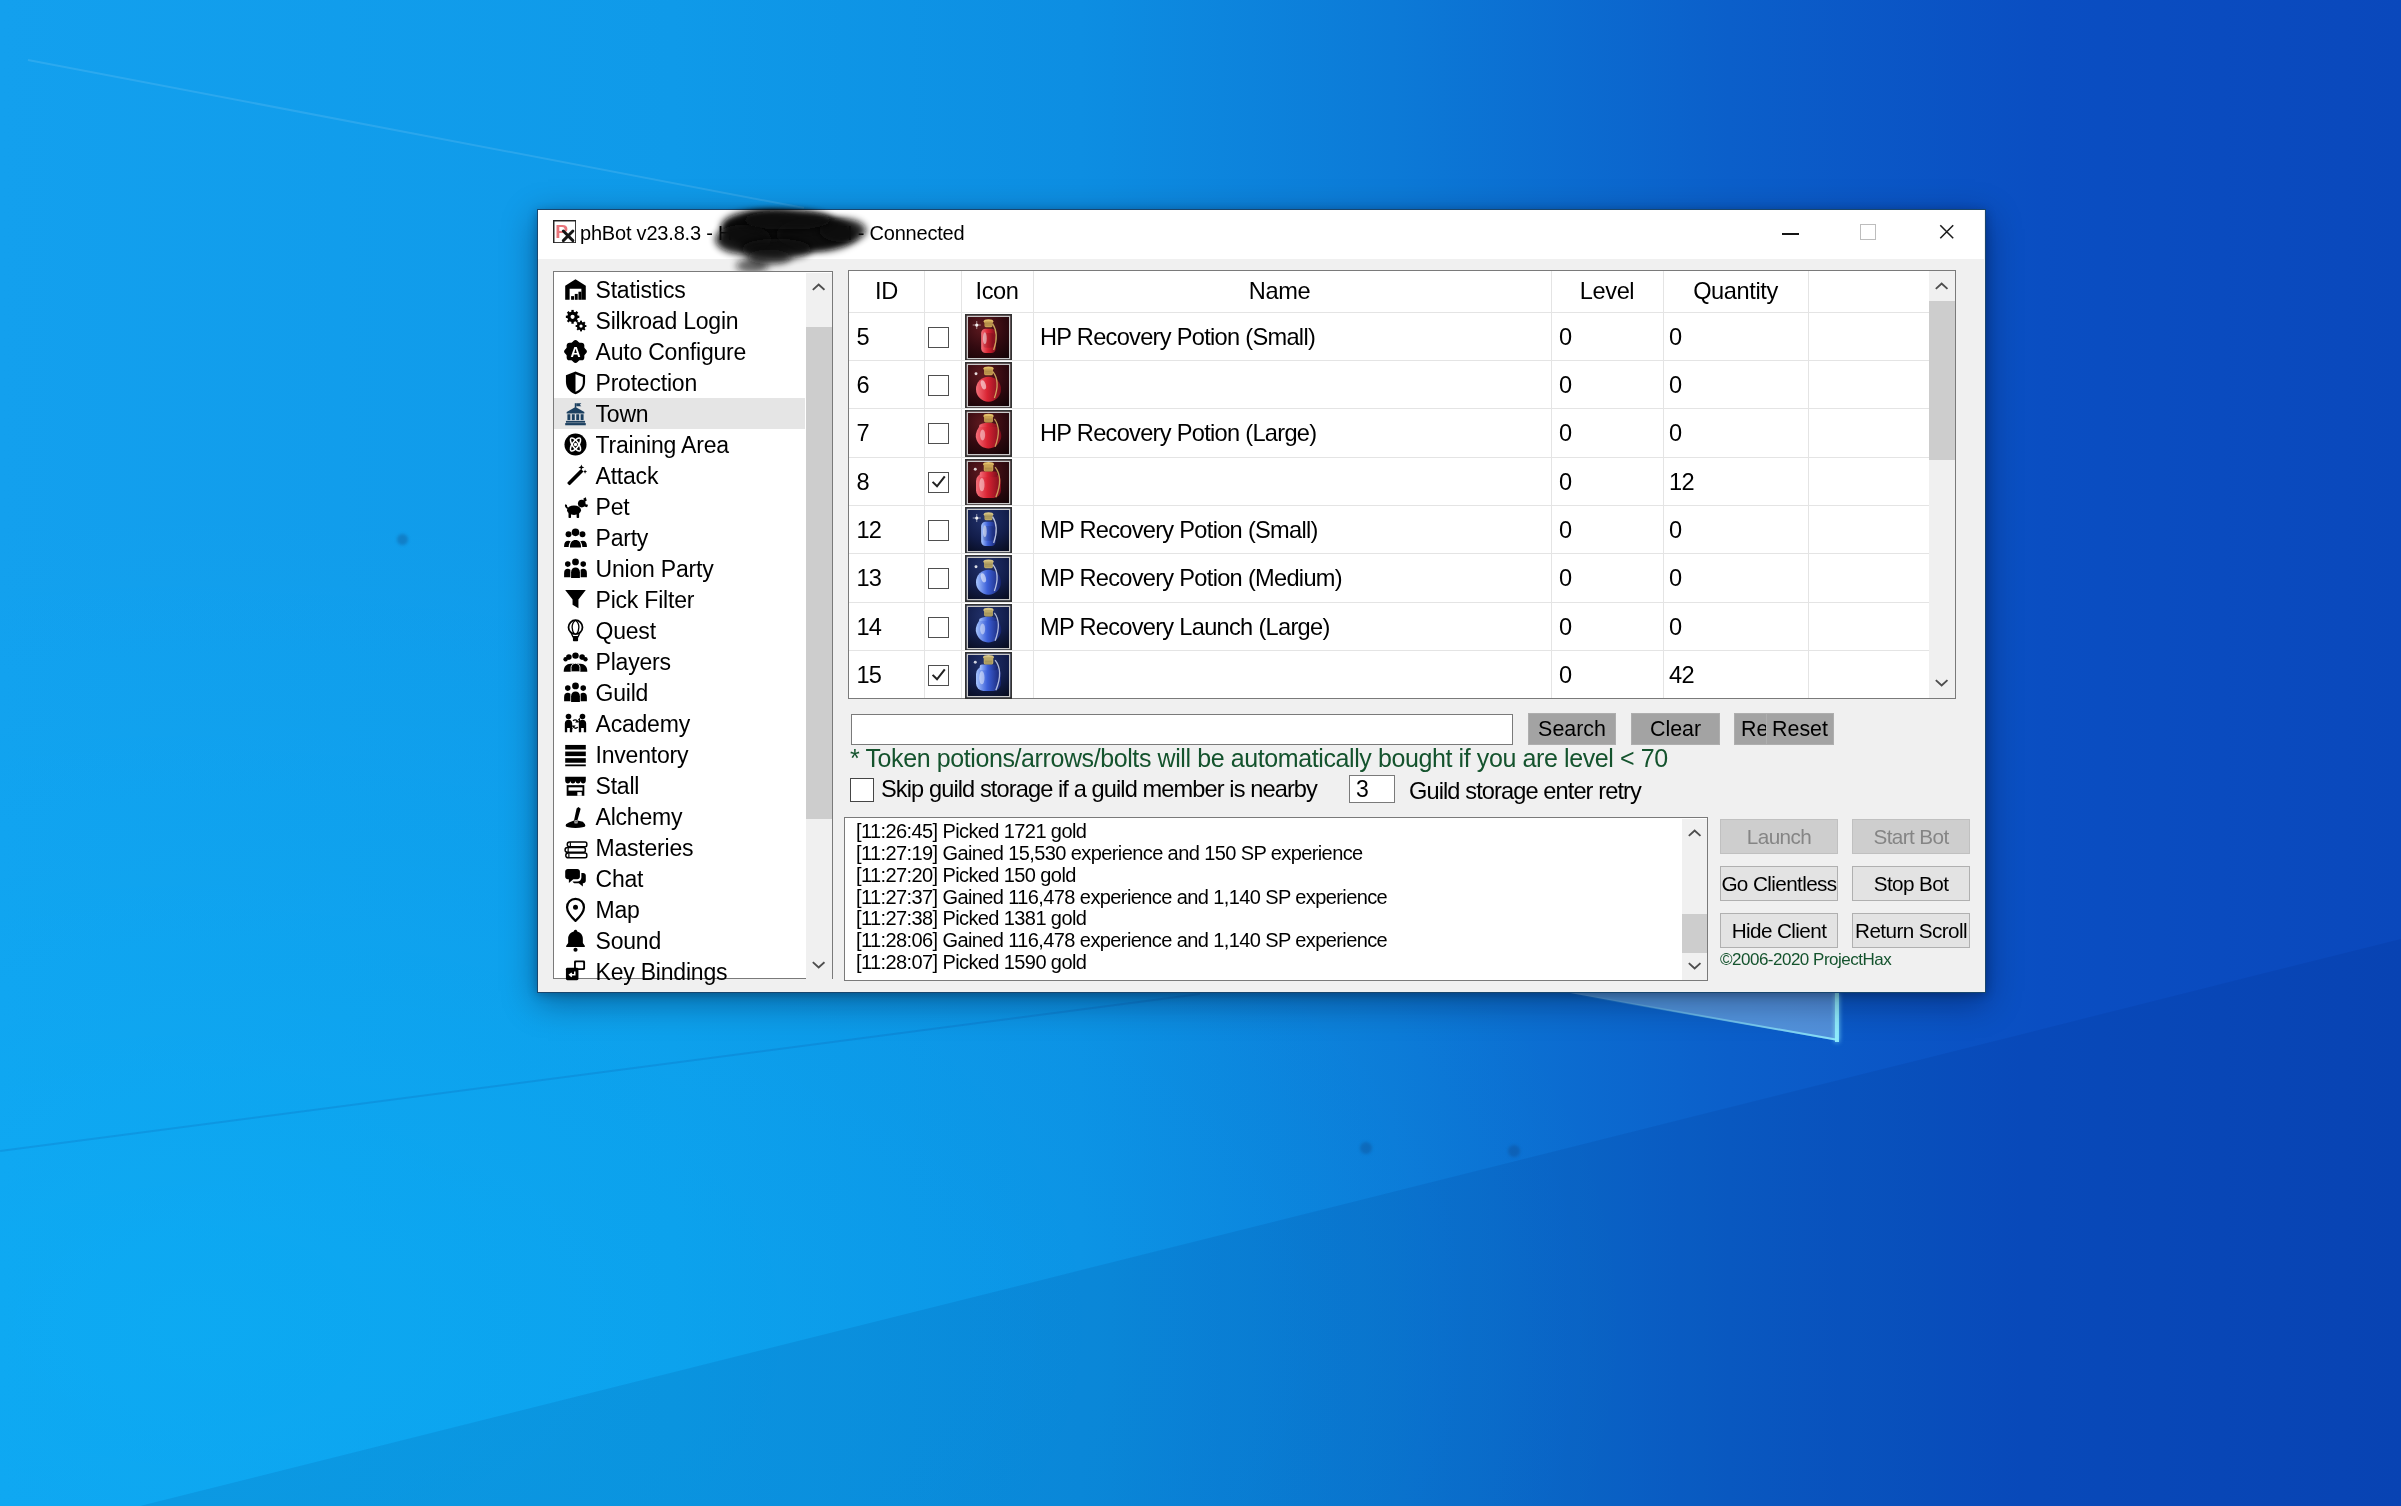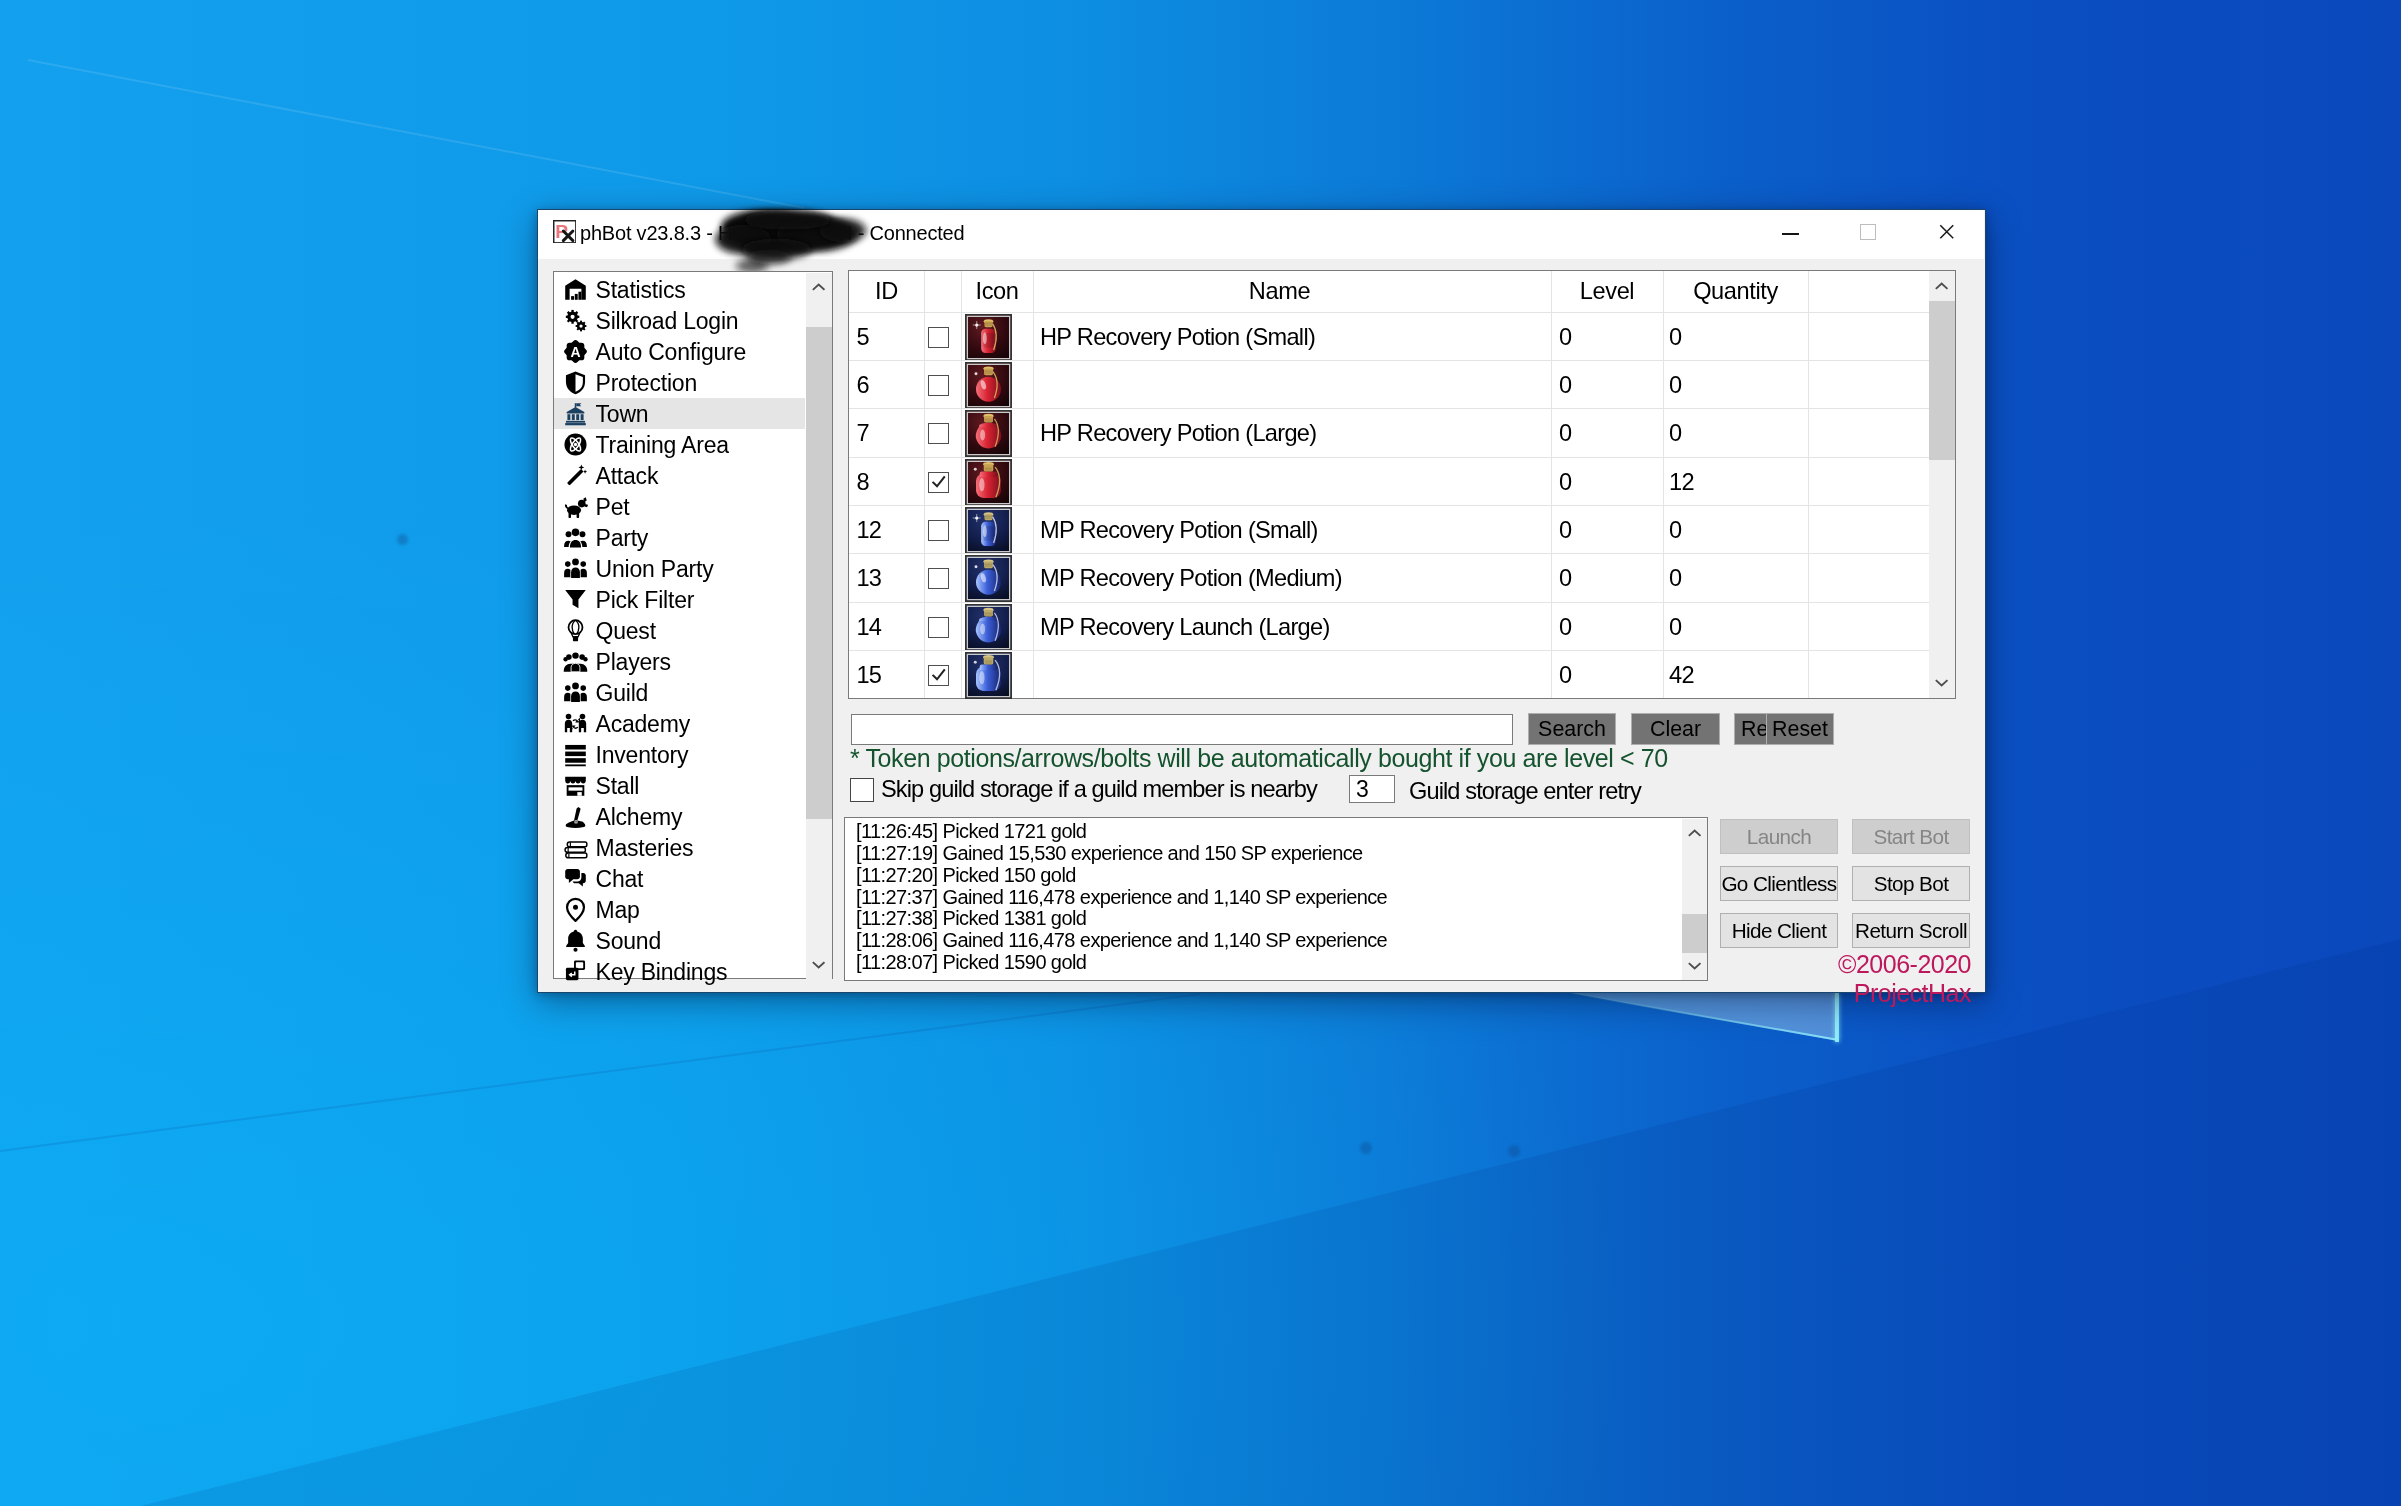--- a/index.html
+++ b/index.html
@@ -36,30 +36,30 @@
 .sbar svg{width:13.3px;height:8px}
 #grid{left:310px;top:60px;width:1108px;height:429px}
 .vl{position:absolute;top:0;bottom:0;width:0.7px;background:#e4e4e4}
 .th{position:absolute;top:0;height:41px;line-height:41px;font-size:23.6px;letter-spacing:-0.4px;text-align:center}
 .tr{position:absolute;left:0;width:1080px;height:49px;line-height:49px;font-size:23.6px;letter-spacing:-0.7px}
 .tr b{font-weight:normal;position:absolute}
 .cb{position:absolute;left:79px;top:14px;width:21.4px;height:21.4px;border:1.5px solid #4f4f4f;background:#fff}
 .cb svg{position:absolute;left:0.7px;top:0px;width:17px;height:17px}
 .ic{position:absolute;left:116px;top:0.7px;width:47px;height:47px}
 .inp{position:absolute;background:#fff;border:0.7px solid #7a7a7a;font-size:23px}
-.btn{position:absolute;background:#737373;border:0.7px solid #aeaeae;font-size:21.4px;color:#000;text-align:center}
+.btn{position:absolute;background:#a3a3a3;border:0.7px solid #aeaeae;font-size:21.4px;color:#000;text-align:center}
 .btn2{position:absolute;background:#e3e3e3;border:0.7px solid #b0b0b0;font-size:20.7px;letter-spacing:-0.6px;color:#000;text-align:center;width:118px;height:35px;line-height:34px;white-space:nowrap}
 .btn2.dis{background:#cecece;border-color:#c0c0c0;color:#858585}
 #note{position:absolute;left:312px;top:534px;font-size:25px;letter-spacing:-0.4px;color:#14532d}
 #skiplbl{position:absolute;left:343px;top:567px;font-size:23.6px;letter-spacing:-0.9px;line-height:25px;color:#000}
 #retrylbl{position:absolute;left:871px;top:568px;font-size:23.6px;letter-spacing:-0.9px;color:#000}
 #skipcb{position:absolute;left:312px;top:568px;width:24px;height:24px;border:1.5px solid #454545;background:#fff}
 #log{left:306px;top:607px;width:864px;height:164px;font-size:20px;letter-spacing:-0.6px;overflow:hidden}
 #log .ln{position:absolute;left:11px;white-space:nowrap;line-height:22px}
-#copy{position:absolute;left:1182px;top:740px;width:251px;text-align:right;font-size:25px;letter-spacing:-0.5px;color:#be185d}
+#copy{position:absolute;left:1182px;top:740px;width:251px;text-align:left;font-size:17px;letter-spacing:-0.5px;color:#14532d}
 </style></head>
 <body>
 <div id="desk"></div>
 <div id="ov-dark" class="ov"></div>
 <div id="ov-dark2" class="ov"></div>
 <div id="pane" class="ov"></div>
 <div id="pane2" class="ov"></div>
 <div id="cyv"></div>
 <div id="cyd"></div>
 <div id="tld"></div>

